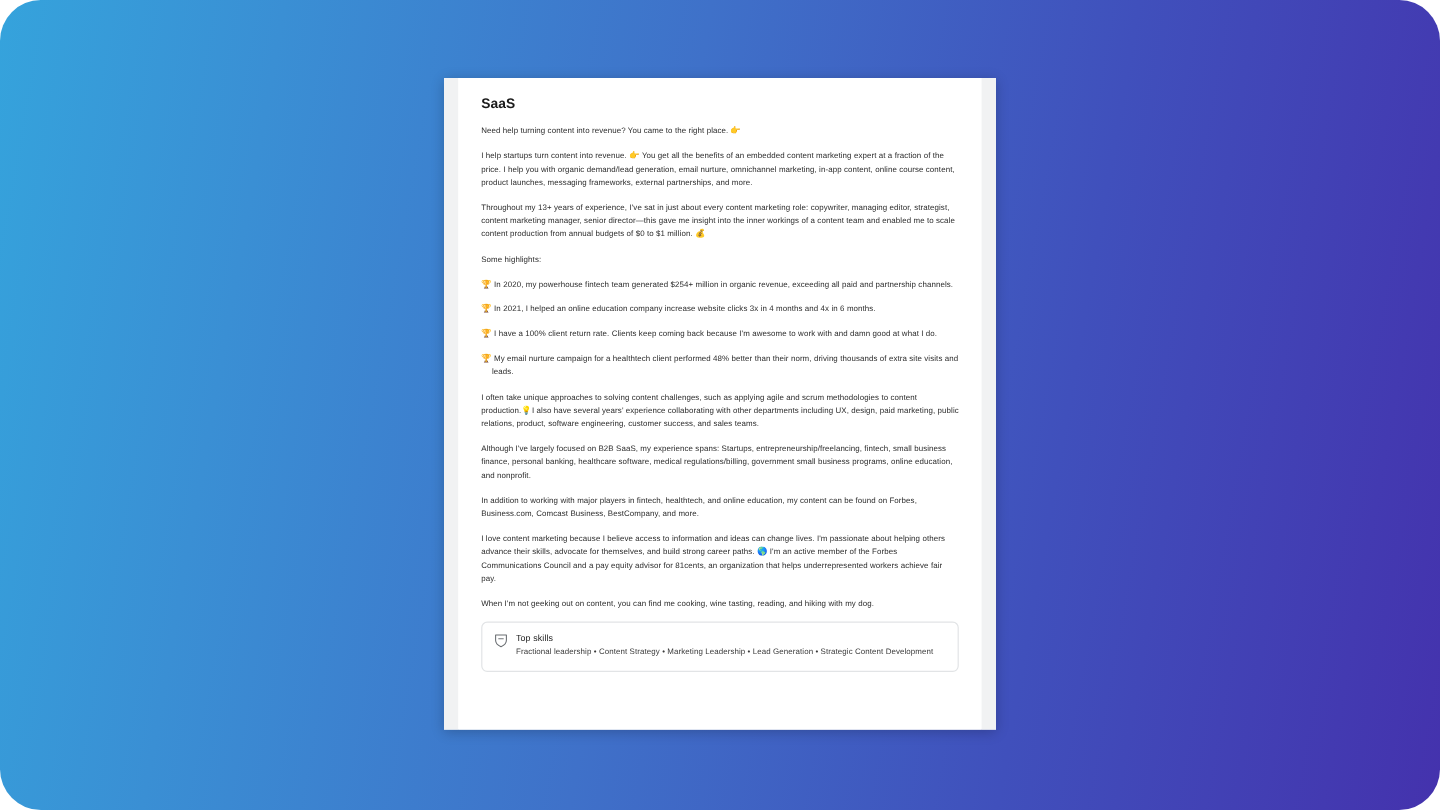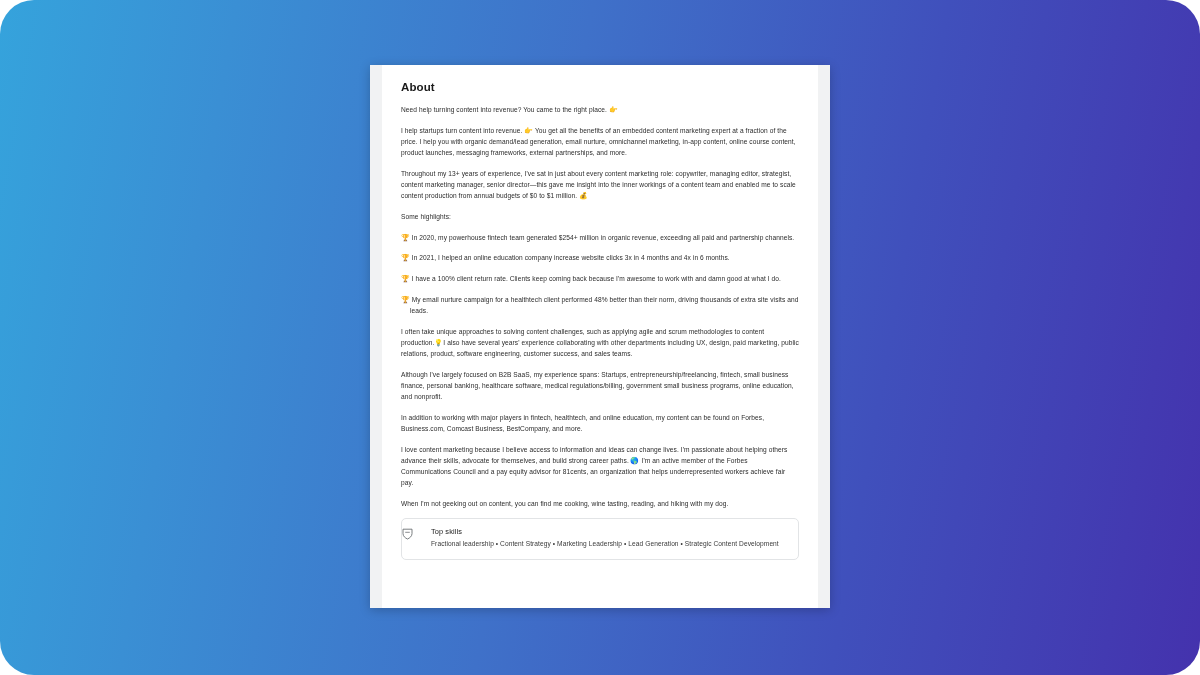--- a/index.html
+++ b/index.html
@@ -85,23 +85,23 @@
     padding-left: 9px;
     text-indent: -9px;
   }
   .hl-icon { font-size: 7px; }
 
   
   #top-skills {
     margin-top: 8px;
     border: 1px solid #e2e4e6;
     border-radius: 5px;
-    padding: 8px 10px 9px 0;
+    padding: 8px 10px 9px 10px;
     display: flex;
-    gap: 18px;
+    gap: 7px;
     align-items: flex-start;
   }
   #skills-icon {
     flex: 0 0 auto;
     width: 11px;
     height: 12px;
     margin-top: 1px;
   }
   #skills-icon svg { display: block; }
   #skills-body { flex: 1 1 auto; min-width: 0; }
@@ -119,21 +119,21 @@
   }
 </style>
 </head>
 <body>
 
 <div id="backdrop"></div>
 
 <div id="page-card">
   <div id="page-inner">
 
-    <h1 id="section-title">About</h1>
+    <h1 id="section-title">SaaS</h1>
 
     <p class="para"><span>Need help turning content into revenue? You came to the right place. </span><span class="emoji">👉</span></p>
 
     <p class="para"><span>I help startups turn content into revenue. </span><span class="emoji">👉</span><span> You get all the benefits of an embedded content marketing expert at a fraction of the price. I help you with organic demand/lead generation, email nurture, omnichannel marketing, in-app content, online course content, product launches, messaging frameworks, external partnerships, and more.</span></p>
 
     <p class="para"><span>Throughout my 13+ years of experience, I've sat in just about every content marketing role: copywriter, managing editor, strategist, content marketing manager, senior director—this gave me insight into the inner workings of a content team and enabled me to scale content production from annual budgets of $0 to $1 million. </span><span class="emoji">💰</span></p>
 
     <p class="para">Some highlights:</p>
 
     <p class="highlight-item"><span class="hl-icon">🏆</span>&nbsp;<span>In 2020, my powerhouse fintech team generated $254+ million in organic revenue, exceeding all paid and partnership channels.</span></p>

